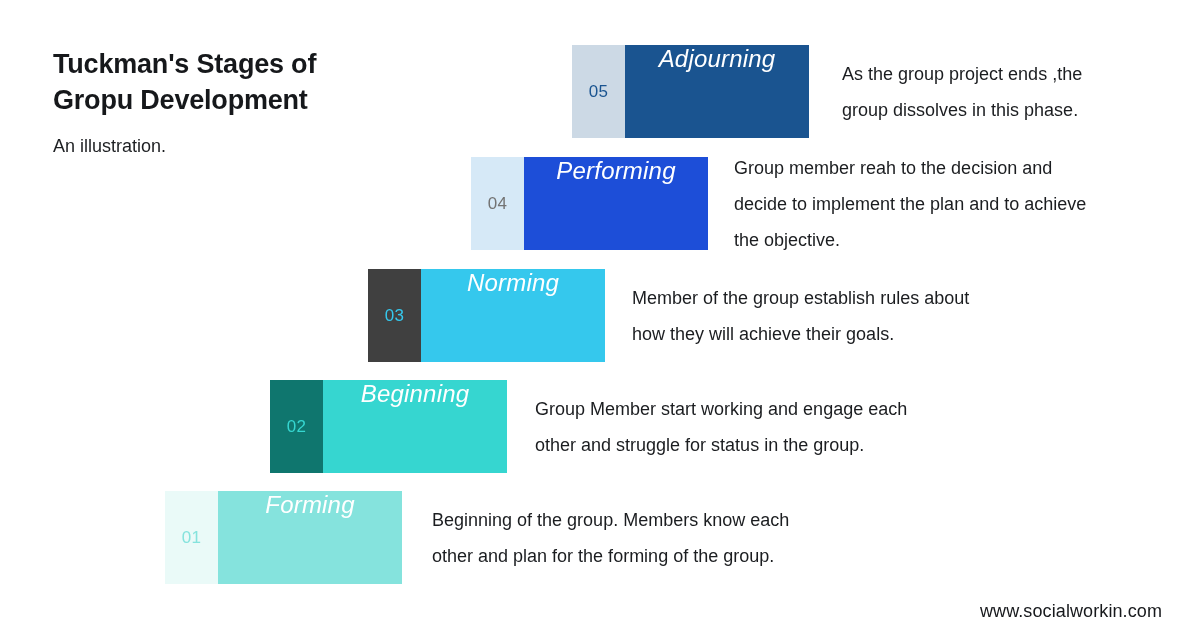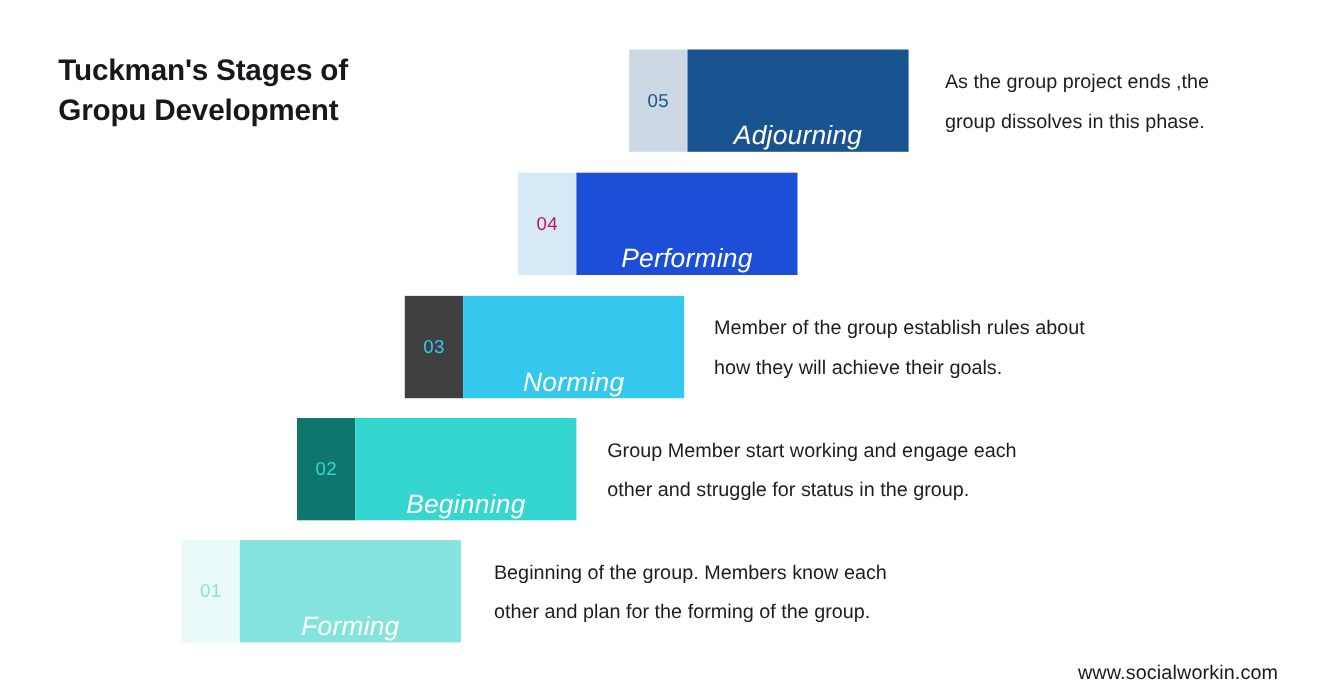--- a/index.html
+++ b/index.html
@@ -63,23 +63,23 @@
     width: 53px;
     display: flex;
     align-items: center;
     justify-content: center;
     font-size: 17px;
     font-weight: normal;
     letter-spacing: 0.3px;
   }
 
   .stage-label-box {
-    width: 201px;
+    width: 184px;
     display: flex;
-    align-items: flex-end;
+    align-items: flex-start;
     justify-content: center;
     font-size: 24px;
     font-style: italic;
     font-weight: 400;
     color: #ffffff;
     letter-spacing: 0.2px;
   }
 
   .stage-desc {
     font-size: 18px;
@@ -101,44 +101,48 @@
   }
 </style>
 </head>
 <body style="background: rgb(255, 255, 255);">
 
 <div id="canvas">
 
   <div id="heading">
     <div id="page-title">Tuckman's Stages of
 Gropu Development</div>
+    <div id="page-subtitle">An illustration.</div>
   </div>
 
   <div class="stage-row" style="left: 572px; top: 45px;">
     <div class="stage-bar">
       <div class="stage-number-box" style="background: rgb(204, 217, 229); color: rgb(26, 84, 144);">
         <span>05</span>
       </div>
       <div class="stage-label-box" style="background: rgb(26, 84, 144);">
         <span>Adjourning</span>
       </div>
     </div>
     <div class="stage-desc" style="margin-left: 33px;">As the group project ends ,the
 group dissolves in this phase.</div>
   </div>
 
   <div class="stage-row" style="left: 471px; top: 157px;">
     <div class="stage-bar">
-      <div class="stage-number-box" style="background: rgb(214, 233, 247); color: #be185d; align-items: center;">
+      <div class="stage-number-box" style="background: rgb(214, 233, 247); color: #737373; align-items: center;">
         <span>04</span>
       </div>
       <div class="stage-label-box" style="background: #1d4ed8;">
         <span>Performing</span>
       </div>
     </div>
+    <div class="stage-desc" style="margin-left: 26px;">Group member reah to the decision and
+decide to implement the plan and to achieve
+the objective.</div>
   </div>
 
   <div class="stage-row" style="left: 368px; top: 269px;">
     <div class="stage-bar">
       <div class="stage-number-box" style="background: #404040; color: rgb(53, 200, 237);">
         <span>03</span>
       </div>
       <div class="stage-label-box" style="background: rgb(53, 200, 237);">
         <span>Norming</span>
       </div>

